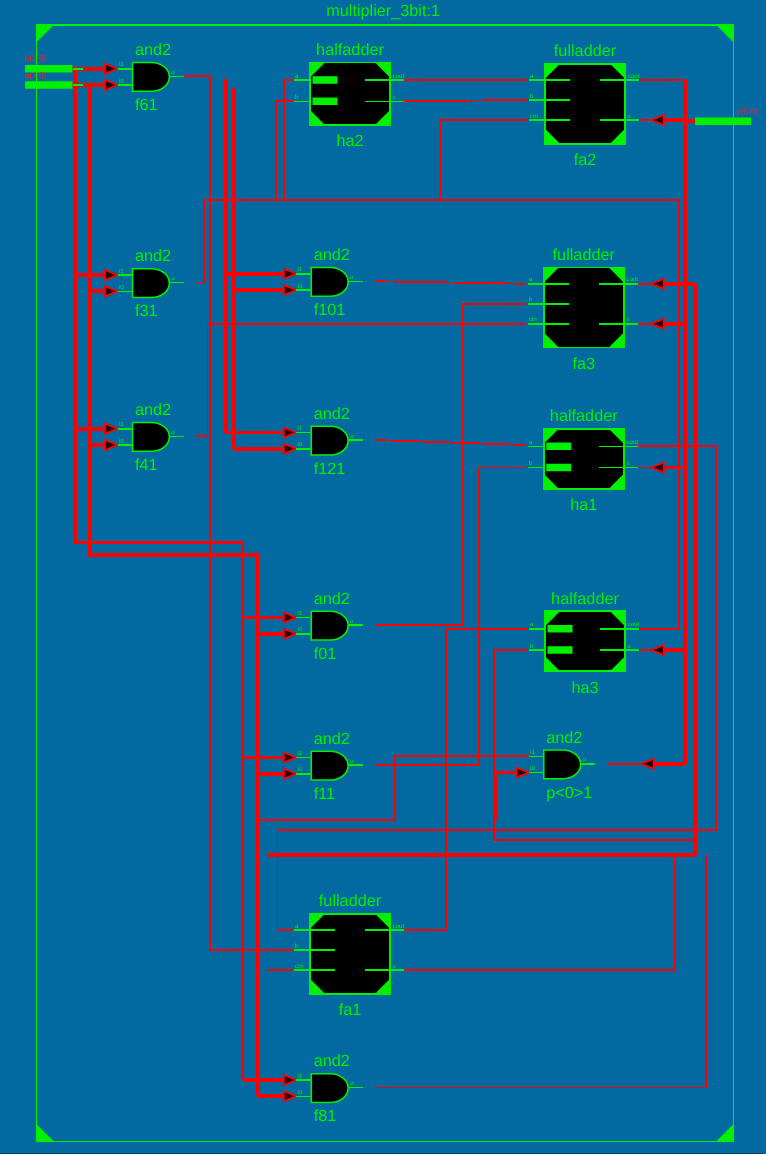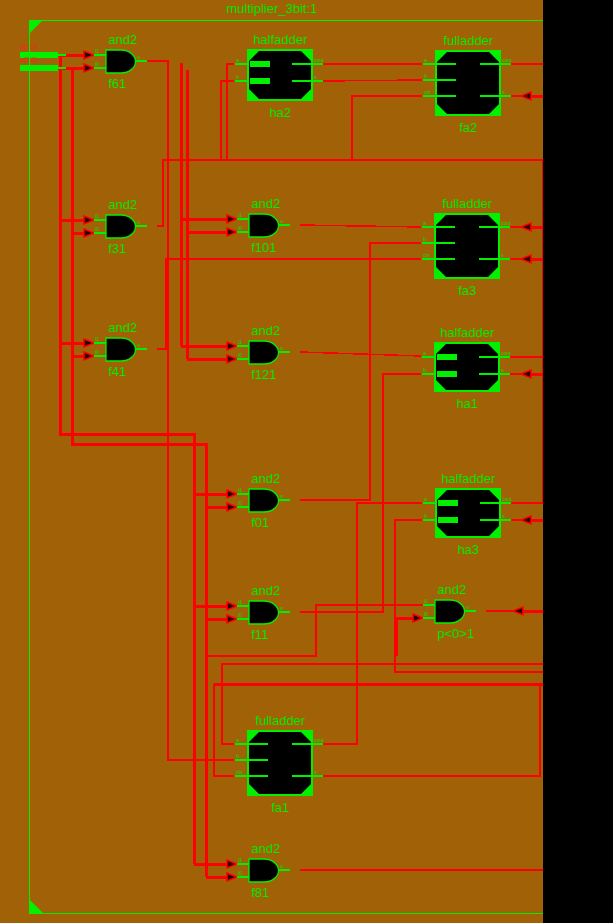--- a/index.html
+++ b/index.html
@@ -1,16 +1,16 @@
 <!DOCTYPE html>
 <html><head>
 <meta charset="utf-8">
 <style>
   html,body{margin:0;padding:0;background:#000;}
-  #stage{position:relative;width:543px;height:923px;background:#a16207;overflow:hidden;
+  #stage{position:relative;width:613px;height:923px;background:#0369a1;overflow:hidden;
          font-family:"Liberation Sans", sans-serif;}
   #sheet-title{position:absolute;top:1px;left:0;right:0;text-align:center;
          color:#00F000;font-size:13px;letter-spacing:0px;}
   svg{position:absolute;top:0;left:0;}
   svg text{font-family:"Liberation Sans", sans-serif;}
 </style>
 </head>
 <body>
 
 <div id="stage">

